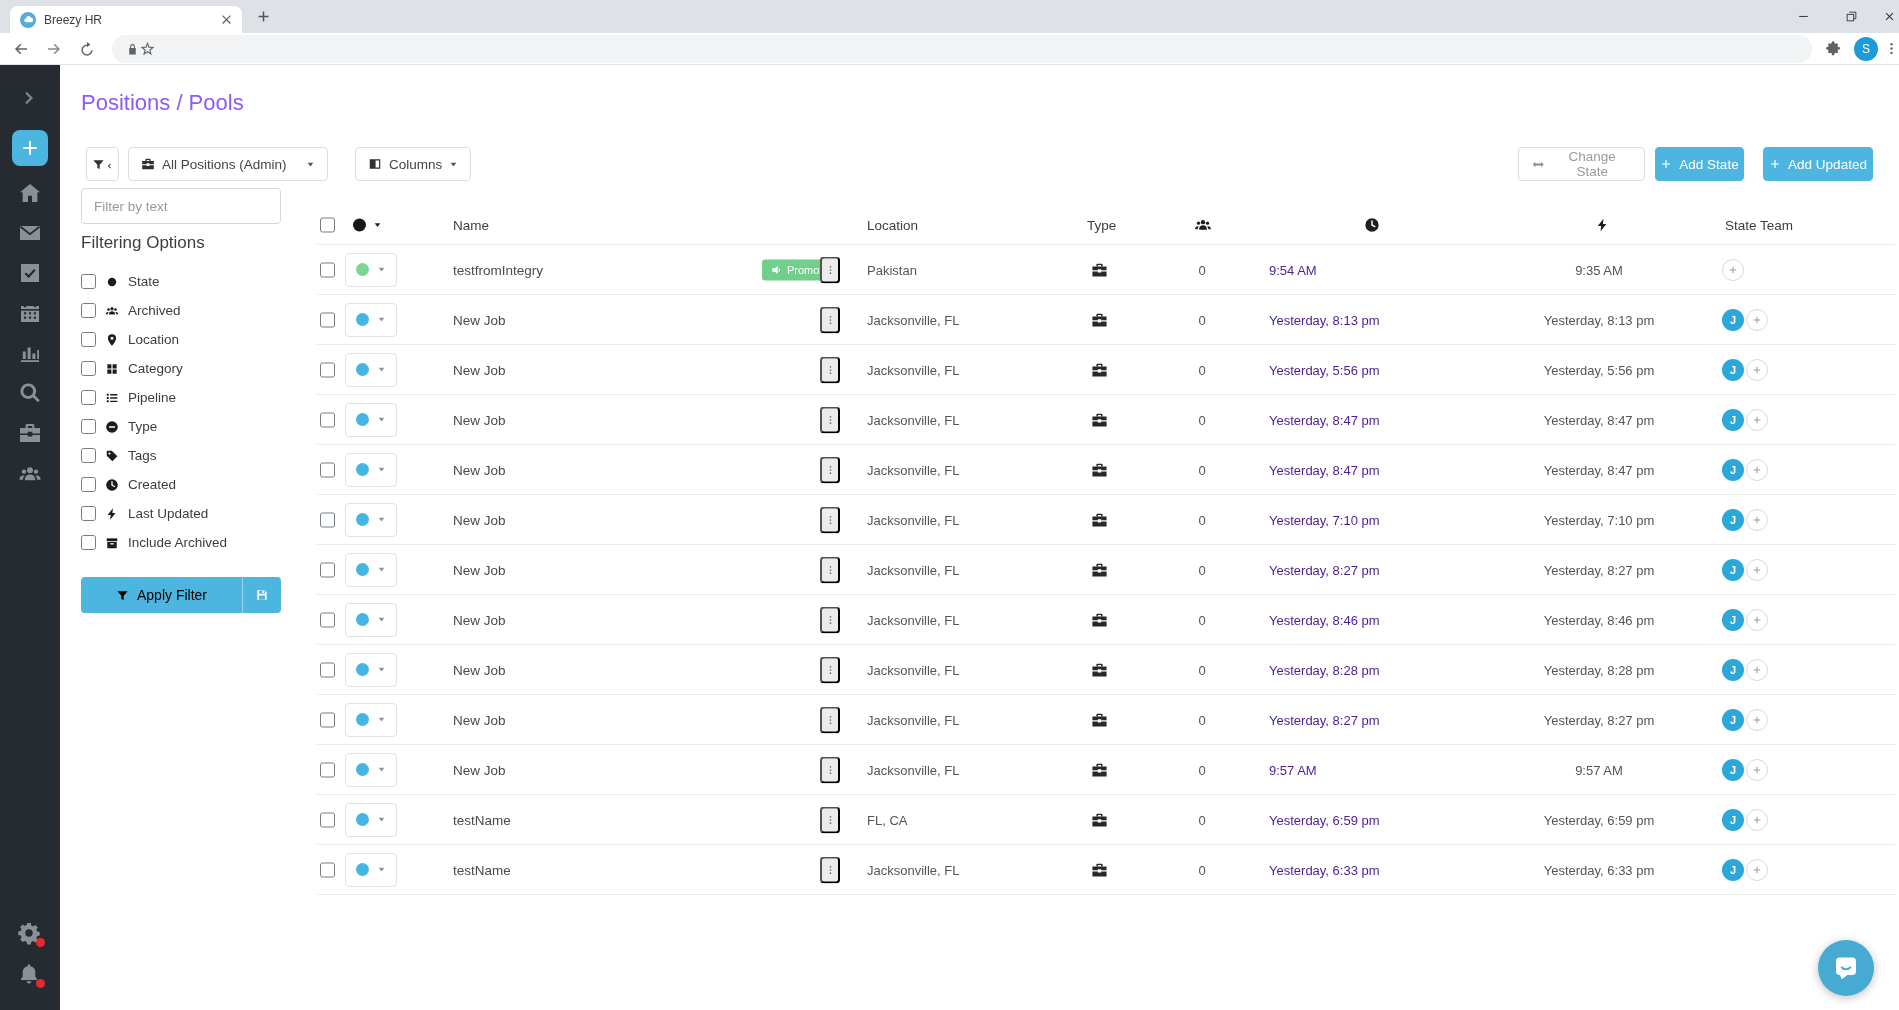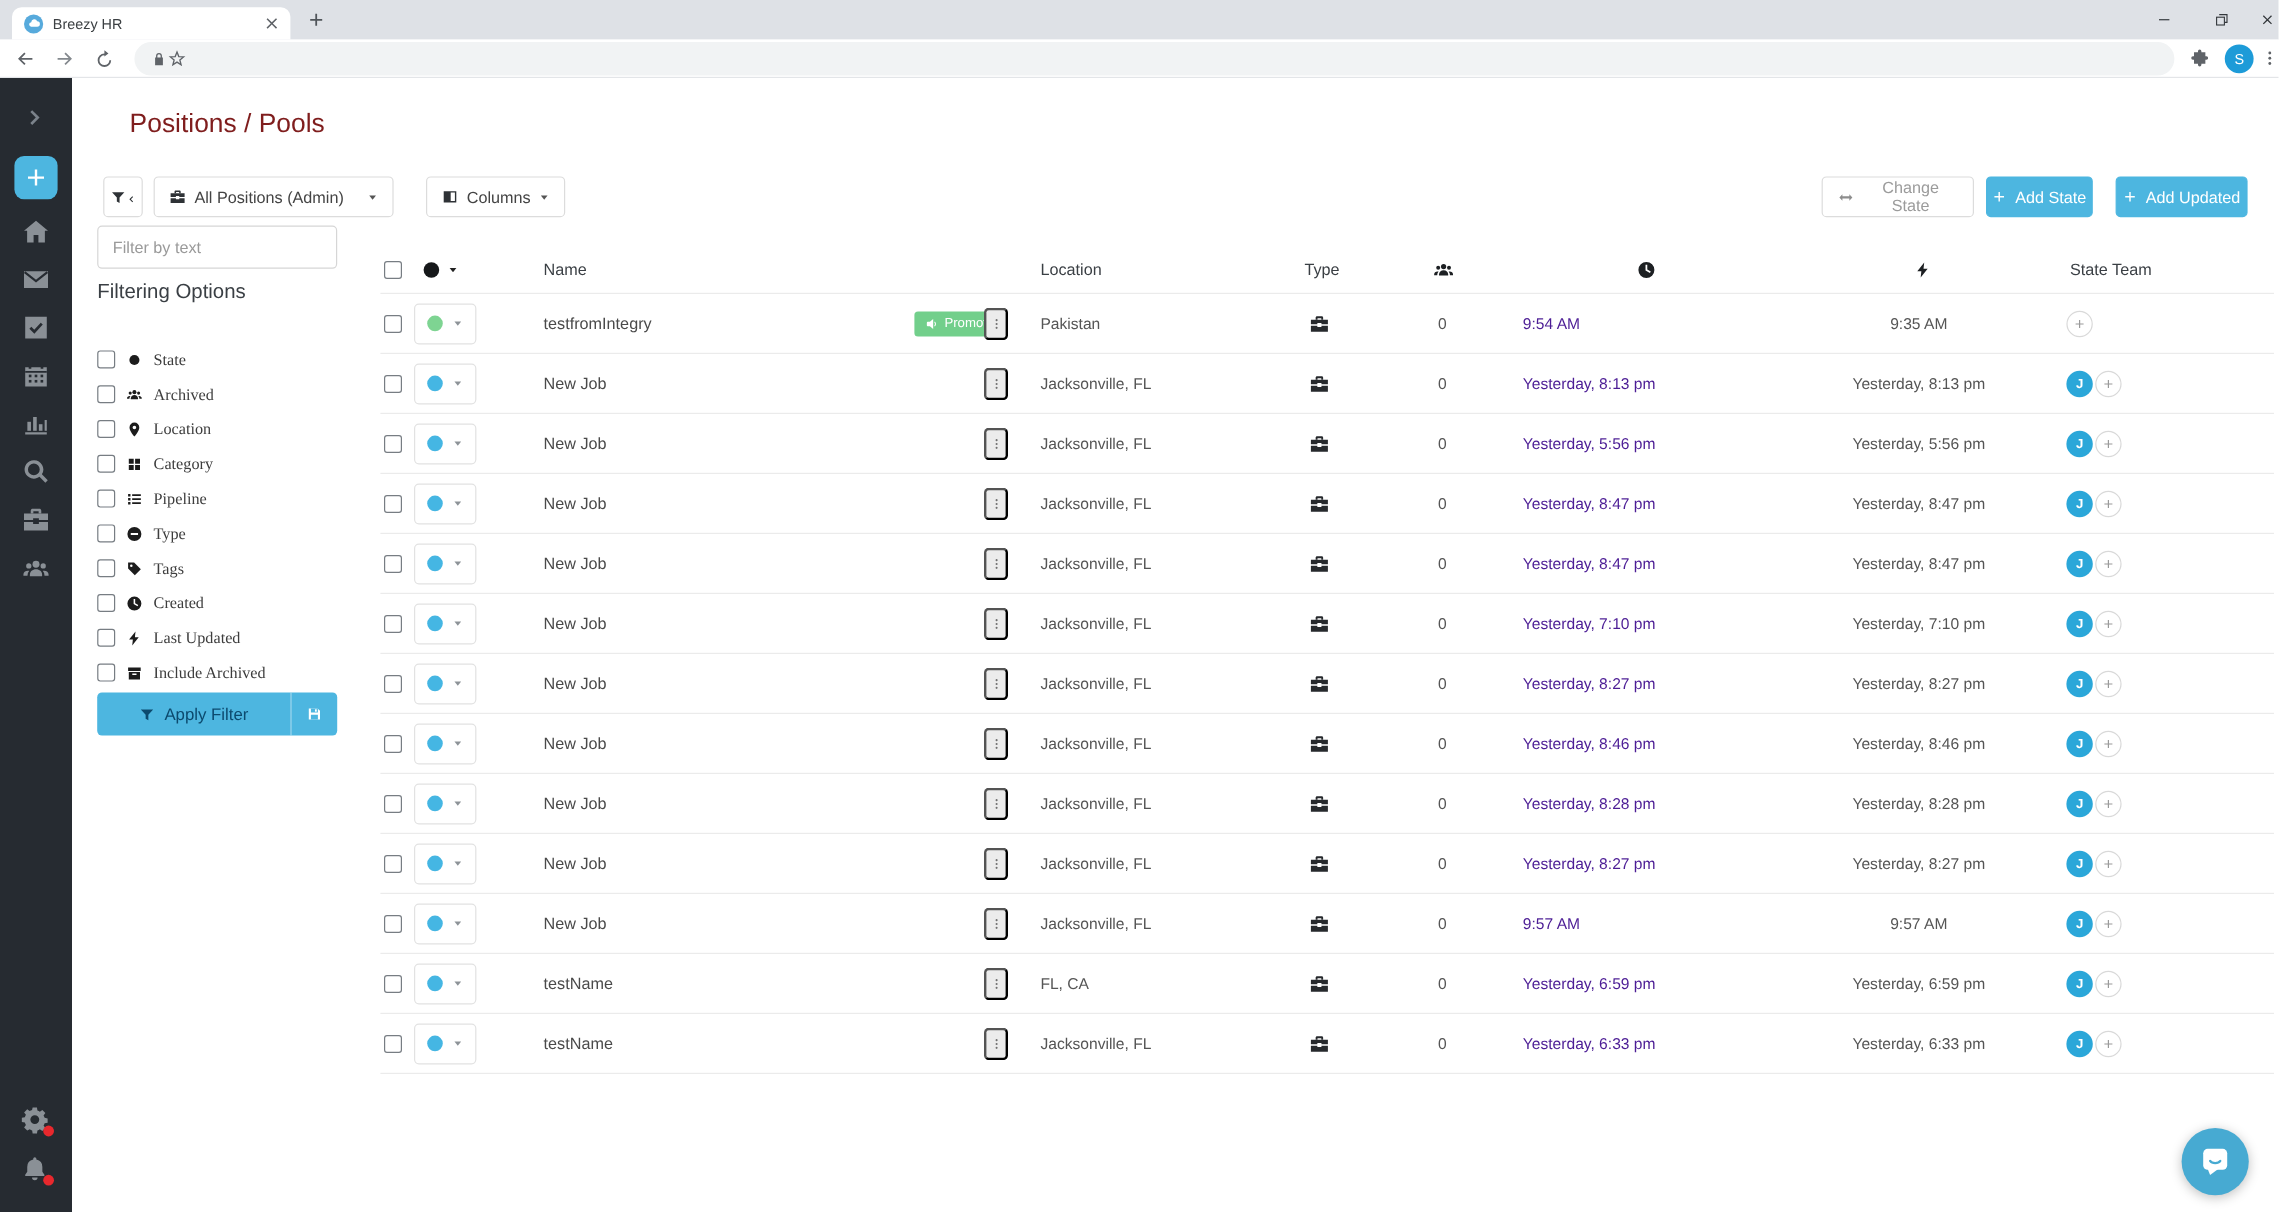--- a/index.html
+++ b/index.html
@@ -43,21 +43,21 @@
   .sidebar-top > :nth-child(10) { margin-top:17px; }
   .sb-item.active { width:36px; height:36px; background:#4db6e0; border-radius:8px; color:#fff; display:flex; align-items:center; justify-content:center; }
   .sb-item.active .icon { width:20px; height:20px; }
   .sb-item .icon, .sb-bottom-item .icon { width:100%; height:100%; }
   .sb-item.active .icon { width:20px; height:20px; }
   .sb-bottom-item { position:absolute; left:17px; width:24px; height:24px; color:#8a9096; }
   .sb-gear { top:856px; } .sb-bell { top:897px; }
   .sb-badge { position:absolute; right:-4px; bottom:-2px; width:9px; height:9px; border-radius:50%; background:#e8282d; }
 
   .main { position:absolute; left:60px; top:0; right:0; bottom:0; }
-  .page-title { position:absolute; left:21px; top:25px; font-size:22px; color:#7f1d1d;margin-left:27px; }
+  .page-title { position:absolute; left:21px; top:25px; font-size:22px; color:#8b5cf6; }
 
   .btn { position:absolute; height:34px; border:1px solid #dcdcdc; border-radius:4px; background:#fff; display:inline-flex; align-items:center; justify-content:center; gap:7px; font-size:13.5px; color:#444; padding:0 12px; cursor:pointer; }
   .tb-filter { left:26px; top:82px; width:33px; padding:0; gap:1px; }
   .tb-filter .icon { width:13px; height:13px; color:#2e3236; }
   .tb-filter .chev { width:8px; height:8px; color:#2e3236; margin-left:-1px; margin-top:4px; }
   .tb-view { left:68px; top:82px; width:200px; justify-content:flex-start; }
   .tb-view .bicon { width:14px; height:14px; color:#2e3236; }
   .tb-view .caret { width:9px; height:9px; color:#555; margin-left:auto; }
   .tb-columns { left:295px; top:82px; }
   .tb-columns .bicon { width:14px; height:14px; color:#2e3236; }
@@ -65,27 +65,27 @@
   .tb-change { left:1458px; top:82px; width:127px; color:#9b9b9b; }
   .tb-change .icon { width:15px; height:15px; color:#8d8d8d; }
   .btn-accent { background:#4db6e0; border-color:#4db6e0; color:#fff; }
   .btn-accent .icon { width:12px; height:12px; color:#fff; }
   .tb-addpool { left:1595px; top:82px; width:89px; padding:0; }
   .tb-addpos { left:1703px; top:82px; width:110px; padding:0; }
 
   .filter-input { position:absolute; left:21px; top:123px; width:200px; height:36px; border:1px solid #d6d6d6; border-radius:4px; padding:0 12px; font-size:13.5px; color:#333; font-family:"Liberation Sans", sans-serif; }
   .filter-input::placeholder { color:#9a9a9a; }
   .filter-heading { position:absolute; left:21px; top:168px; font-size:17px; color:#3a3f44; }
-  .filter-options { position:absolute; left:21px; top:220px; width:230px;font-family:Liberation Serif, serif; }
+  .filter-options { position:absolute; left:21px; top:202px; width:230px; }
   .fopt { height:29px; display:flex; align-items:center; gap:9px; }
   .cb { width:15px; height:15px; border:1.5px solid #777d83; border-radius:2.5px; background:#fff; flex:0 0 auto; }
   .fopt .oicon { width:14px; height:14px; color:#1c1c1c; flex:0 0 auto; }
   .opt-label { font-size:13.5px; color:#3d3d3d; }
   .apply-btn { position:absolute; left:21px; top:512px; width:200px; height:36px; border-radius:4px; background:#4db6e0; display:flex; overflow:hidden; cursor:pointer; }
-  .apply-main { flex:1; display:flex; align-items:center; justify-content:center; gap:8px; color:#0c4a6e; font-size:14px; }
+  .apply-main { flex:1; display:flex; align-items:center; justify-content:center; gap:8px; color:#000000; font-size:14px; }
   .apply-main .icon { width:13px; height:13px; }
   .apply-divider { width:1px; background:rgba(255,255,255,.45); margin:0; }
   .apply-save { width:38px; display:flex; align-items:center; justify-content:center; color:#fff; }
   .apply-save .icon { width:14px; height:14px; }
 
   
   .postable { position:absolute; left:257px; top:140px; width:1578px; }
   .thead { position:relative; height:40px; border-bottom:1px solid #ebebeb; font-size:13.5px; color:#3a3f44; }
   .trow { position:relative; height:50px; border-bottom:1px solid #ebebeb; }
   .cell { position:absolute; top:50%; transform:translateY(-50%); }

